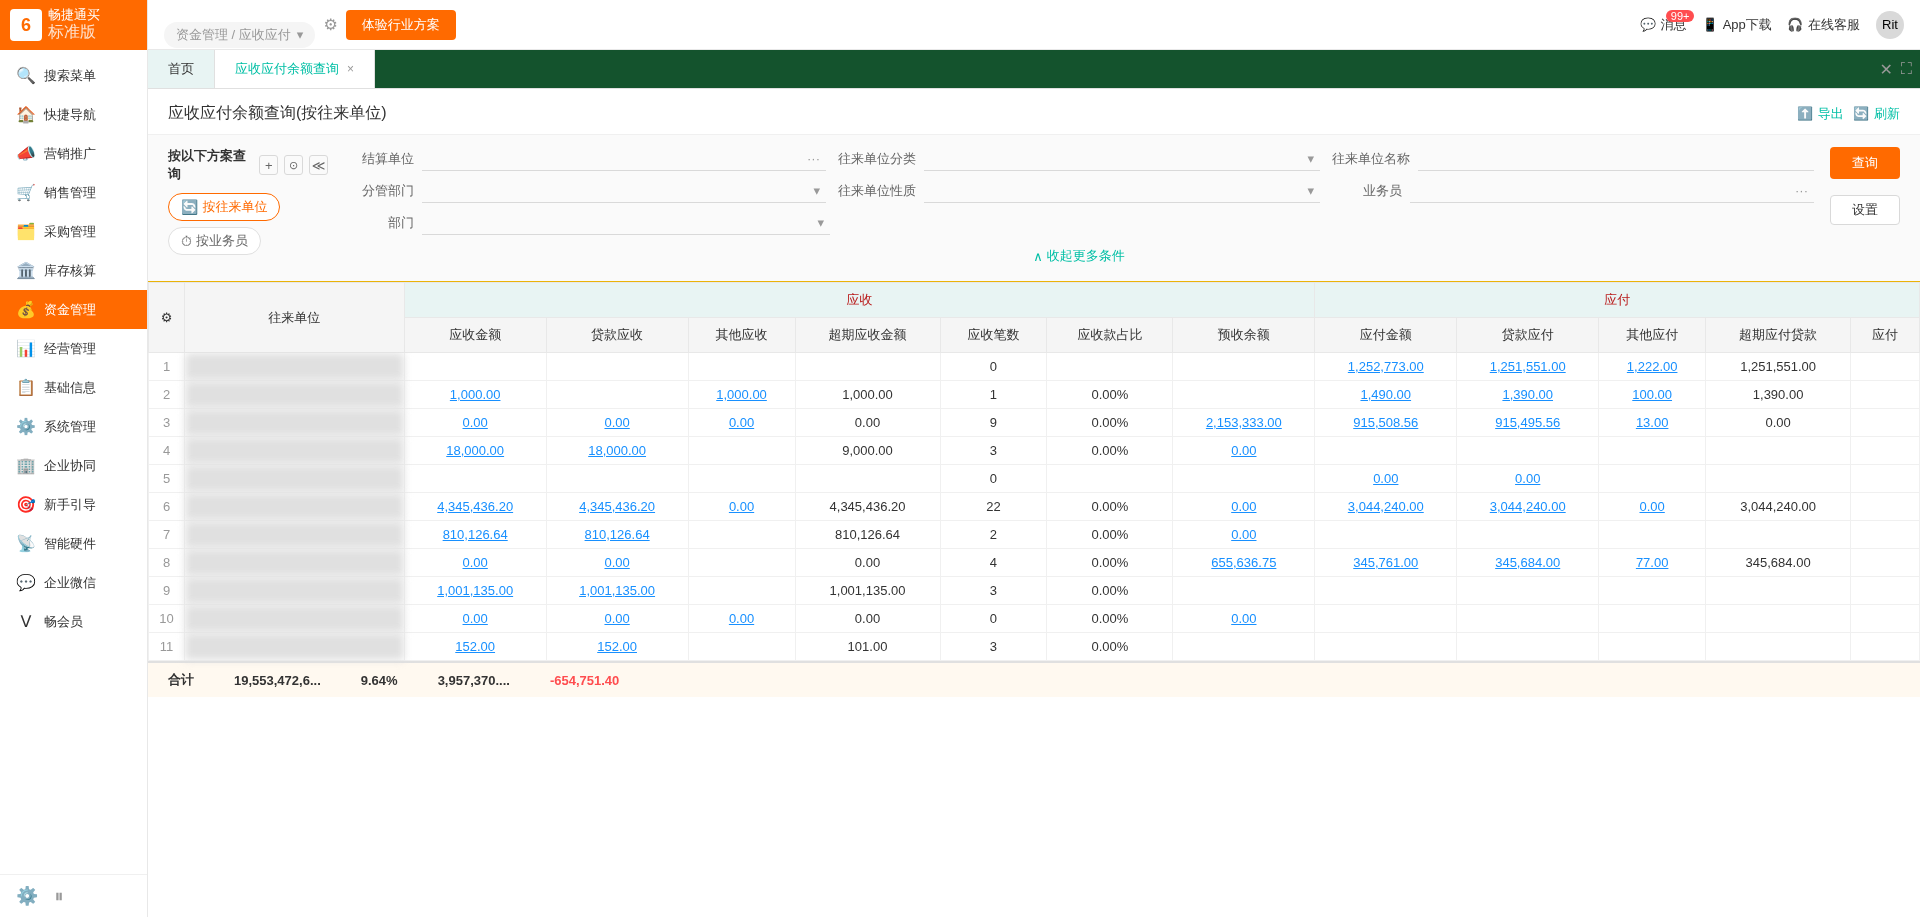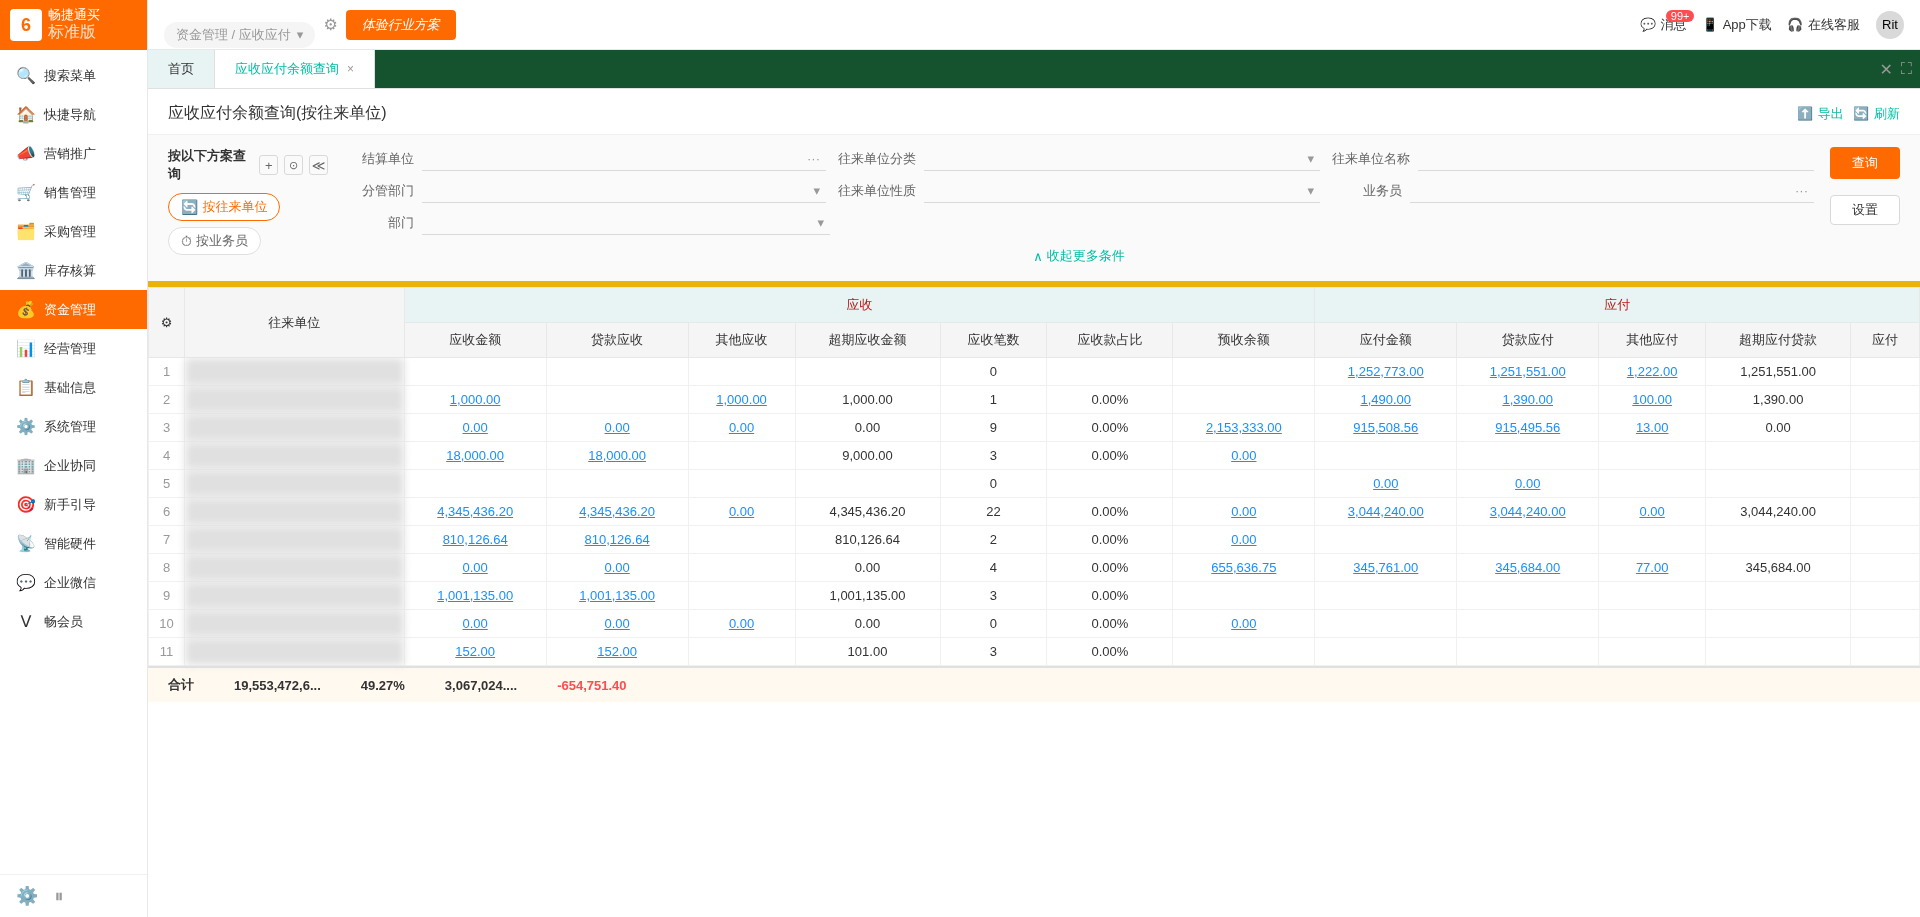--- a/index.html
+++ b/index.html
@@ -84,21 +84,20 @@
     }
     .settings-icon { font-size: 16px; color: #999; cursor: pointer; }
     .trial-btn {
       background: #ff6a00;
       color: #fff;
       border: none;
       border-radius: 4px;
       padding: 6px 16px;
       cursor: pointer;
       font-size: 13px;
-      font-style: italic;
     }
     .header-right { display: flex; align-items: center; gap: 16px; }
     .header-msg { display: flex; align-items: center; gap: 4px; color: #333; cursor: pointer; position: relative; }
     .badge {
       background: #ff4d4f;
       color: #fff;
       border-radius: 10px;
       padding: 0 5px;
       font-size: 11px;
       position: absolute;
@@ -163,21 +162,21 @@
       gap: 4px;
       color: #00bfa5;
       cursor: pointer;
       font-size: 13px;
     }
 
     
     .filter-area {
       padding: 12px 20px;
       background: #fafafa;
-      border-bottom: 6px solid #eab308;
+      border-bottom: 1px solid #eab308;
     }
     .filter-title { color: #333; font-weight: bold; font-size: 13px; }
     .filter-schema-item {
       background: #fff;
       border: 1px solid #ff6a00;
       border-radius: 16px;
       padding: 4px 12px;
       color: #ff6a00;
       font-size: 12px;
       display: flex;
@@ -755,20 +754,20 @@
               <td></td>
               <td></td>
               <td></td>
               <td></td>
             </tr>
           </tbody>
       </table>
       <div class="table-footer">
         <span class="footer-label">合计</span>
         <span class="footer-val">19,553,472,6...</span>
-        <span class="footer-val">49.27%</span>
-        <span class="footer-val">3,067,024....</span>
+        <span class="footer-val">9.64%</span>
+        <span class="footer-val">3,957,370....</span>
         <span class="footer-neg">-654,751.40</span>
       </div>
     </div>
 
   </div>
 </div>
 
 </body></html>

